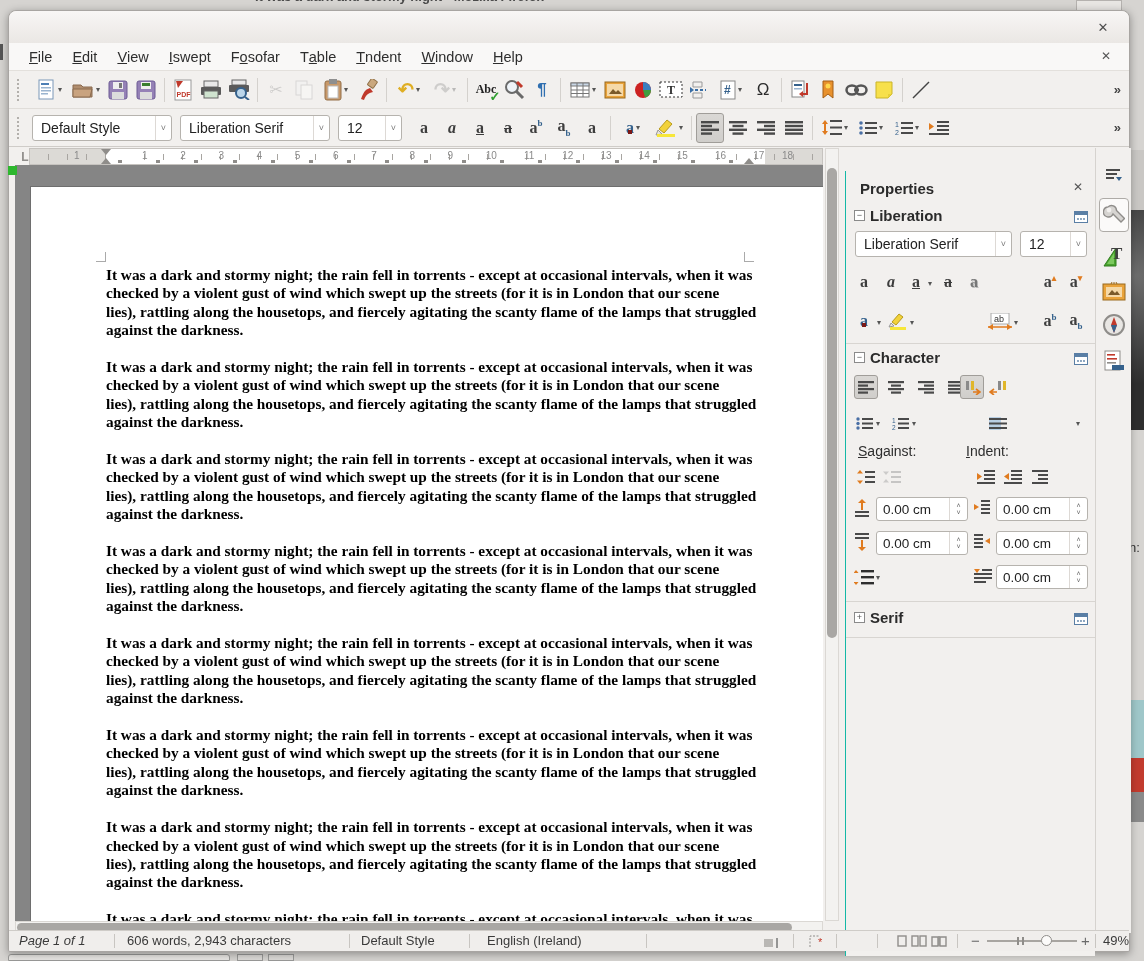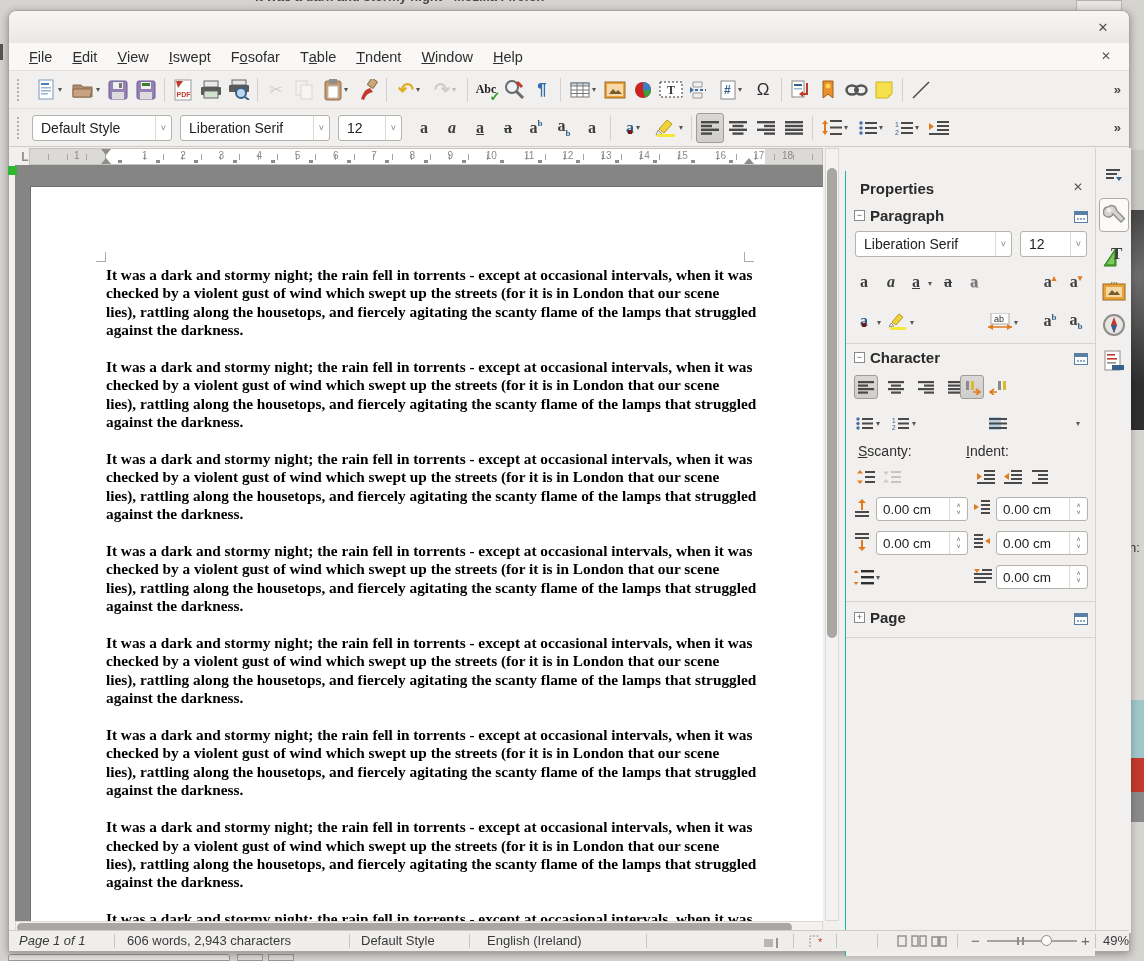--- a/index.html
+++ b/index.html
@@ -610,21 +610,21 @@
     </div>
     <div class="hscroll">
       <div class="hthumb" style="left:1px;width:775px;"></div>
     </div>
 
     <div class="sidebar">
       <div class="sb-title">Properties</div>
       <div class="sb-close"></div>
 
       <div class="boxic minus" style="left:8px;top:39px;"></div>
-      <div class="sect" style="left:24px;top:36px;">Paragraph</div>
+      <div class="sect" style="left:24px;top:36px;">Liberation</div>
       <div class="abs" style="left:228px;top:38px;">
         <svg width="14" height="12">
             <rect x="0.5" y="0.5" width="13" height="11" fill="#fff" stroke="#5a7fa5"></rect>
             <rect x="0.5" y="0.5" width="13" height="3.5" fill="#5a7fa5"></rect>
             <circle cx="4" cy="8" r="0.9" fill="#5a7fa5"></circle>
             <circle cx="7" cy="8" r="0.9" fill="#5a7fa5"></circle>
             <circle cx="10" cy="8" r="0.9" fill="#5a7fa5"></circle>
           </svg>
       </div>
 
@@ -791,21 +791,21 @@
             <rect x="0" y="0" width="12" height="13" fill="#b9cfe4"></rect>
             <g fill="#4a4a4a">
               <rect y="1" width="18" height="2"></rect>
               <rect y="5.5" width="18" height="2"></rect>
               <rect y="10" width="18" height="2"></rect>
             </g>
           </svg>
       </div>
       <span class="scaret" style="left:230px;top:248px;"></span>
 
-      <div class="slabel" style="left:12px;top:272px;"><span class="mn">S</span><span>scanty:</span></div>
+      <div class="slabel" style="left:12px;top:272px;"><span class="mn">S</span><span>against:</span></div>
       <div class="slabel" style="left:120px;top:272px;"><span class="mn">I</span><span>ndent:</span></div>
 
       <div class="sbtn" style="left:8px;top:294px;">
         <svg width="18" height="14">
             <path d="M3 0 l3 3.5 h-6 z" fill="#e07b1f"></path>
             <path d="M3 14 l3 -3.5 h-6 z" fill="#e07b1f"></path>
             <g fill="#4a4a4a">
               <rect x="8" y="1" width="10" height="2"></rect>
               <rect x="8" y="6" width="10" height="2"></rect>
               <rect x="8" y="11" width="10" height="2"></rect>
@@ -950,21 +950,21 @@
       <div class="spin" style="left:150px;top:394px;">
         <span>0.00 cm</span>
         <span class="ud">
             <i></i>
             <b></b>
           </span>
       </div>
 
       <div class="sepline" style="top:430px;"></div>
       <div class="boxic plus" style="left:8px;top:441px;"></div>
-      <div class="sect" style="left:24px;top:438px;">Page</div>
+      <div class="sect" style="left:24px;top:438px;">Serif</div>
       <div class="abs" style="left:228px;top:440px;">
         <svg width="14" height="12">
             <rect x="0.5" y="0.5" width="13" height="11" fill="#fff" stroke="#5a7fa5"></rect>
             <rect x="0.5" y="0.5" width="13" height="3.5" fill="#5a7fa5"></rect>
             <circle cx="4" cy="8" r="0.9" fill="#5a7fa5"></circle>
             <circle cx="7" cy="8" r="0.9" fill="#5a7fa5"></circle>
             <circle cx="10" cy="8" r="0.9" fill="#5a7fa5"></circle>
           </svg>
       </div>
       <div class="sepline" style="top:466px;"></div>

